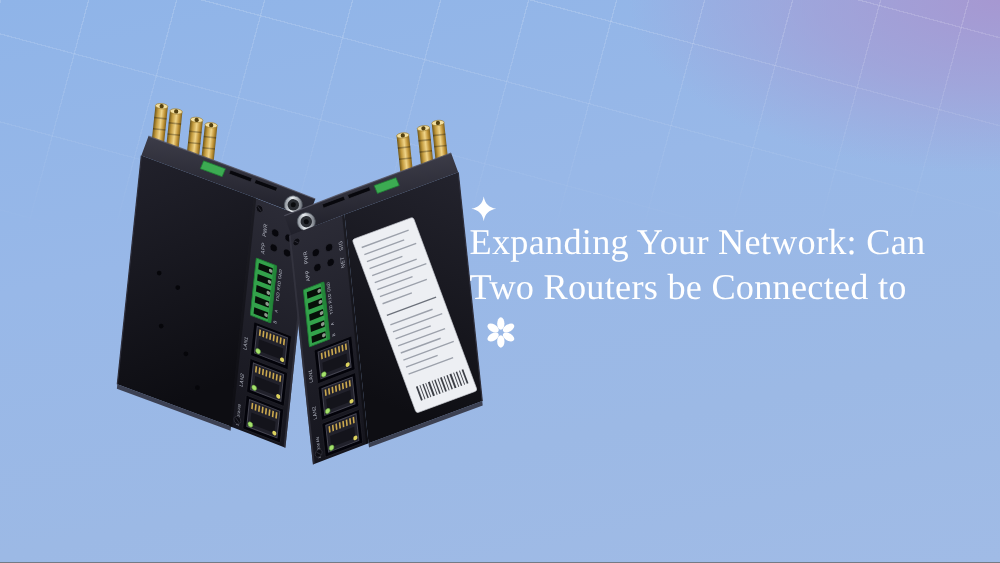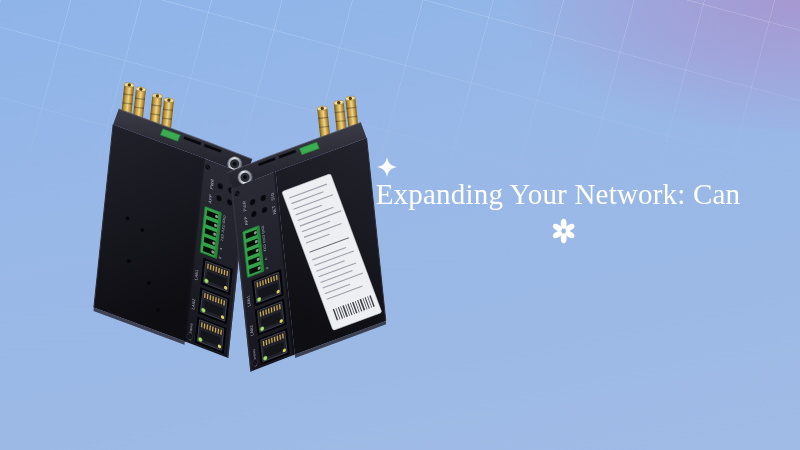--- a/index.html
+++ b/index.html
@@ -17,21 +17,21 @@
       repeating-linear-gradient(15deg, rgba(255,255,255,0.16) 0px, rgba(255,255,255,0.16) 1px, transparent 1px, transparent 68px);
     -webkit-mask-image:linear-gradient(to bottom,#000 0%,rgba(0,0,0,0.5) 22%,transparent 42%);
     mask-image:linear-gradient(to bottom,#000 0%,rgba(0,0,0,0.5) 22%,transparent 42%);
   }
   .router{position:absolute;}
   .router-left{left:98px;top:74px;transform:rotate(6deg);}
   .router-right{left:228px;top:86px;transform:rotate(-6deg);}
   .panel-label{font-family:"Liberation Sans", sans-serif;fill:#b6bac6;letter-spacing:0.2px;}
   .headline{
     position:absolute;top:176px;left:558px;transform:translateX(-50%);
-    text-align:center;white-space:nowrap;color:#ffffff;
+    text-align:left;white-space:nowrap;color:#ffffff;
     font-family:"Liberation Serif","DejaVu Serif",serif;
     font-size:29px;line-height:36px;font-weight:400;letter-spacing:0.2px;
   }
   .sparkle{position:absolute;left:377px;top:157px;}
   .flower{display:inline-block;vertical-align:-4px;margin-left:12px;}
 </style>
 </head>
 <body>
 
 <div class="stage">
@@ -413,20 +413,21 @@
       </g>
     </g>
   </svg>
 
   <svg class="sparkle" width="20" height="20" viewBox="0 0 20 20">
     <path d="M10,0 C11,6 14,9 20,10 C14,11 11,14 10,20 C9,14 6,11 0,10 C6,9 9,6 10,0 Z" fill="#ffffff"></path>
   </svg>
 
   <div class="headline">
     <div>Expanding Your Network: Can</div>
+    <div>Two Routers be Connected to</div>
     <div><svg class="flower" width="26" height="26" viewBox="0 0 24 24">
           <g fill="#ffffff">
             <ellipse cx="12" cy="5.4" rx="2.7" ry="4.6"></ellipse>
             <ellipse cx="12" cy="5.4" rx="2.7" ry="4.6" transform="rotate(60 12 12)"></ellipse>
             <ellipse cx="12" cy="5.4" rx="2.7" ry="4.6" transform="rotate(120 12 12)"></ellipse>
             <ellipse cx="12" cy="5.4" rx="2.7" ry="4.6" transform="rotate(180 12 12)"></ellipse>
             <ellipse cx="12" cy="5.4" rx="2.7" ry="4.6" transform="rotate(240 12 12)"></ellipse>
             <ellipse cx="12" cy="5.4" rx="2.7" ry="4.6" transform="rotate(300 12 12)"></ellipse>
           </g>
         </svg></div>

